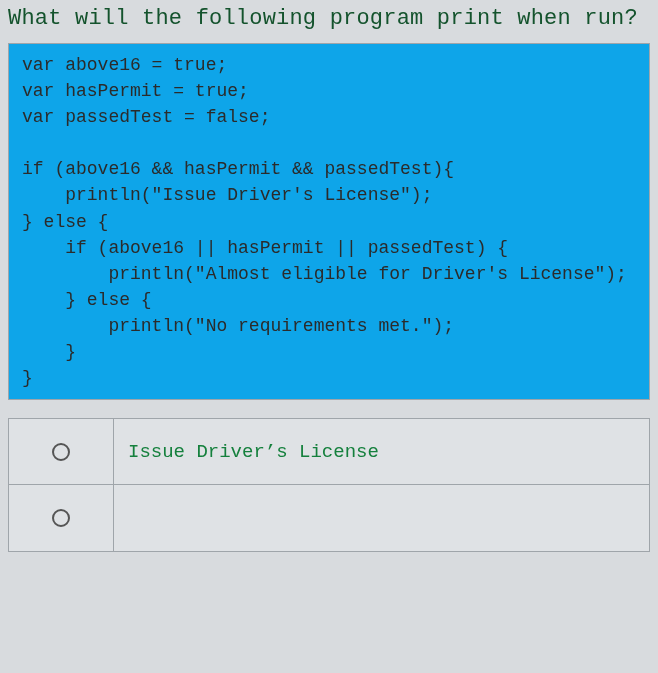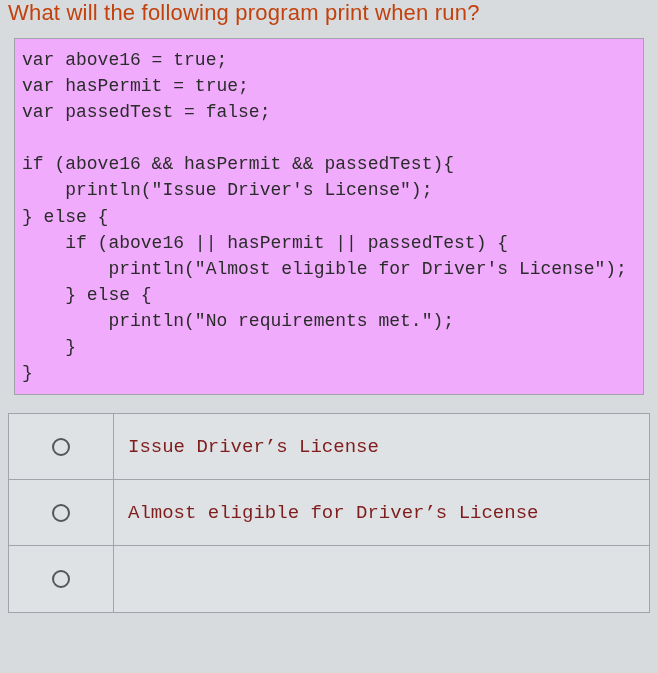--- a/index.html
+++ b/index.html
@@ -6,29 +6,30 @@
   body {
     width: 658px;
     height: 673px;
     background: #d8dbde;
     font-family: Arial, Helvetica, sans-serif;
     color: #2a2a2a;
     overflow: hidden;
   }
   .question {
     font-size: 22px;
-    padding: 0 8px 12px 8px;
-    color: #c2410c;
+    padding: 6px 8px 12px 8px;
+    color: #14532d;
     letter-spacing: 0.2px;
+    font-family: Liberation Mono, monospace;
   }
   .code-box {
-    margin: 0 14px;
+    margin: 0 8px;
     border: 1px solid #9fa5aa;
-    background: #f0abfc;
-    padding: 8px 6px 8px 7px;
+    background: #0ea5e9;
+    padding: 8px 6px 8px 13px;
   }
   .code-box pre {
     font-family: "Courier New", Courier, monospace;
     font-size: 18px;
     line-height: 1.45;
     white-space: pre;
     color: #2b2b2b;
   }
   .options {
     margin: 18px 8px 0 8px;
@@ -54,21 +55,21 @@
     width: 18px;
     height: 18px;
     border: 2px solid #555;
     border-radius: 50%;
     background: transparent;
   }
   .option-label {
     font-family: "Courier New", Courier, monospace;
     font-size: 19px;
     padding: 0 14px;
-    color: #7f1d1d;
+    color: #15803d;
     text-align: right;
   }
 </style>
 </head>
 <body>
 
 <div class="question">What will the following program print when run?</div>
 
 <div class="code-box">
   <pre>var above16 = true;
@@ -88,26 +89,20 @@
 
 <div class="options">
 
   <div class="option-row">
     <div class="radio-cell">
       <div class="radio"></div>
     </div>
     <div class="option-label">Issue Driver’s License</div>
   </div>
 
-  <div class="option-row">
-    <div class="radio-cell">
-      <div class="radio"></div>
-    </div>
-    <div class="option-label">Almost eligible for Driver’s License</div>
-  </div>
 
 
   <div class="option-row">
     <div class="radio-cell">
       <div class="radio"></div>
     </div>
   </div>
 
 </div>
 

